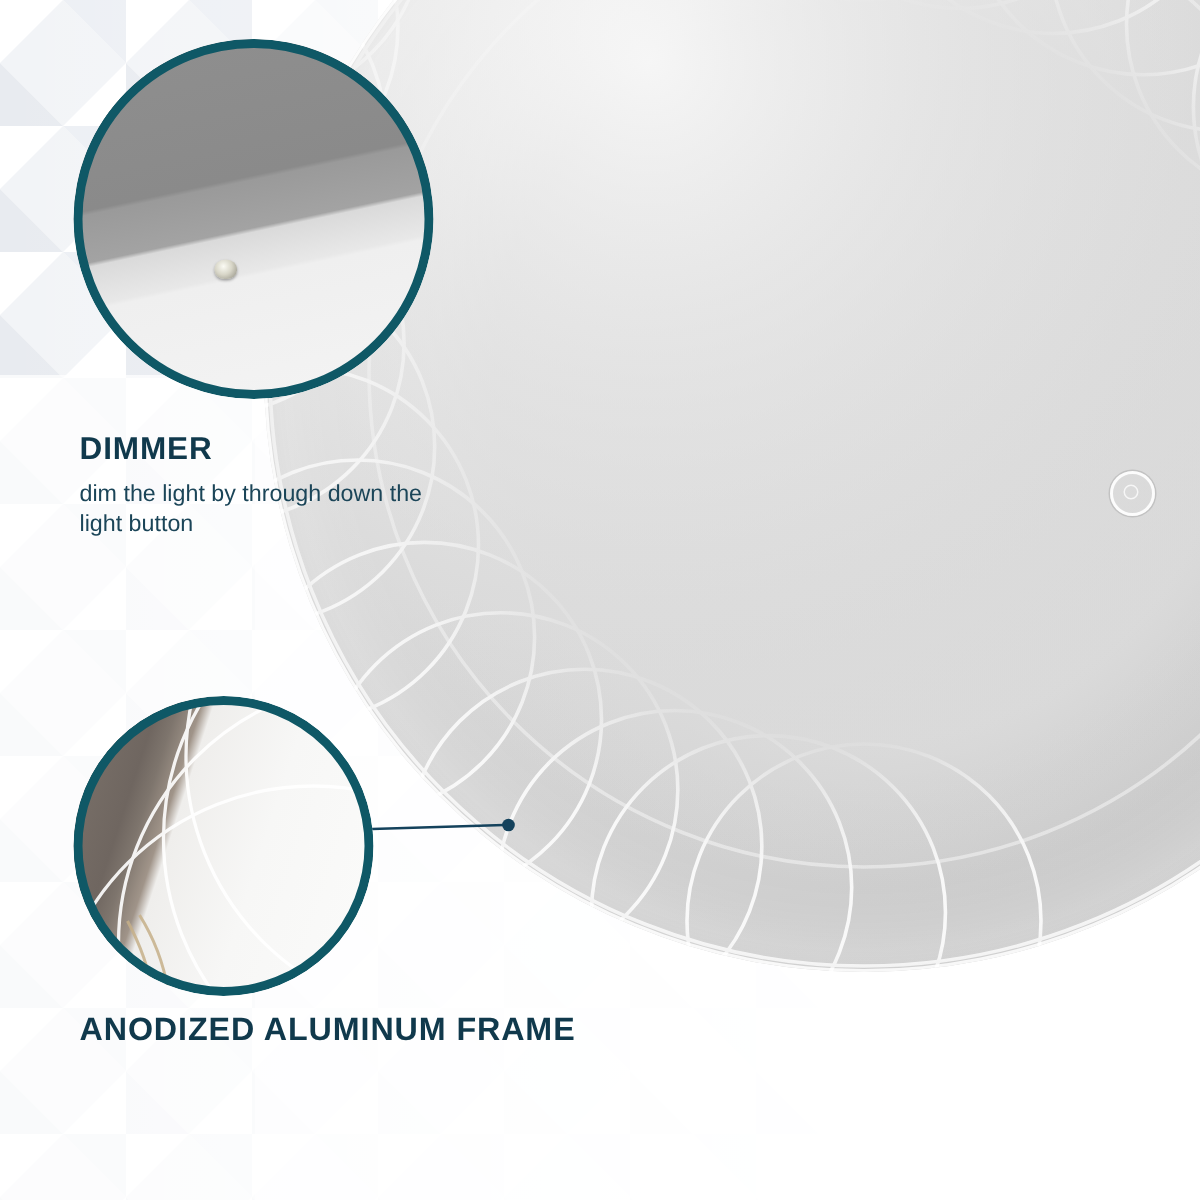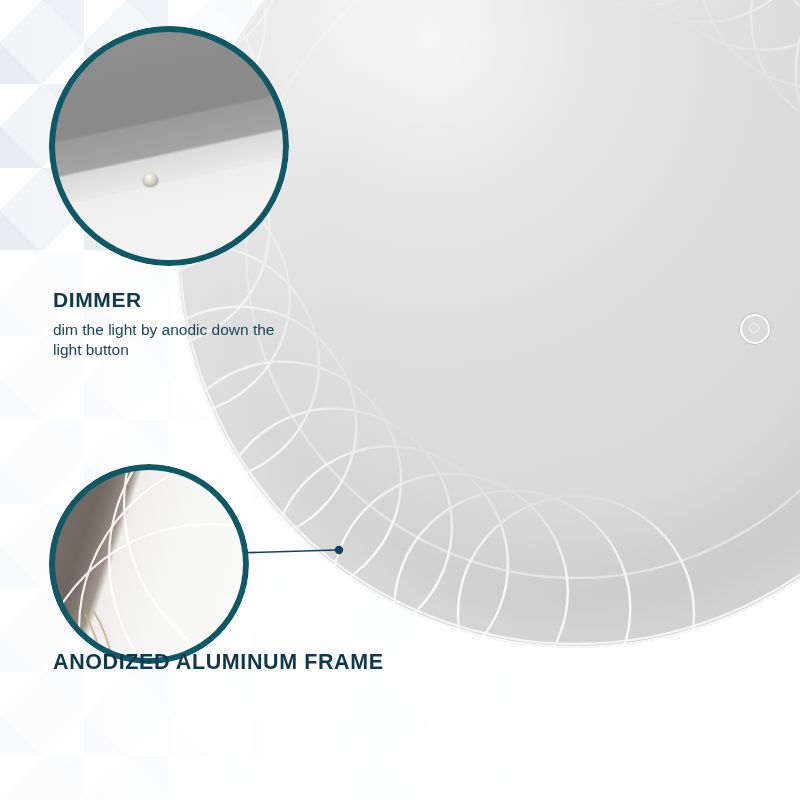--- a/index.html
+++ b/index.html
@@ -180,21 +180,21 @@
   #text-dimmer .callout-title {
     font-size: 21px;
     margin: 0 0 8px 0;
   }
   #text-dimmer .callout-body {
     font-size: 15.5px;
     margin: 0;
   }
   #text-frame {
     left: 53px;
-    top: 650px;
+    top: 674px;
     width: 470px;
   }
   #text-frame .callout-title {
     font-size: 21.5px;
     margin: 0 0 9px 0;
   }
   #text-frame .callout-body {
     font-size: 15.5px;
     margin: 0;
   }
@@ -323,20 +323,20 @@
       <g fill="none" stroke="#c6b089" stroke-width="2" opacity="0.85">
         <path d="M36 150 C44 165 50 180 52 196"></path>
         <path d="M44 146 C54 162 60 178 63 196"></path>
       </g>
     </svg>
     <div class="ring"></div>
   </div>
 
   <div class="callout-text" id="text-dimmer">
     <p class="callout-title">DIMMER</p>
-    <p class="callout-body">dim the light by anodic down the light button</p>
+    <p class="callout-body">dim the light by through down the light button</p>
   </div>
 
   <div class="callout-text" id="text-frame">
     <p class="callout-title">ANODIZED ALUMINUM FRAME</p>
   </div>
 
 </div>
 
 </body></html>

